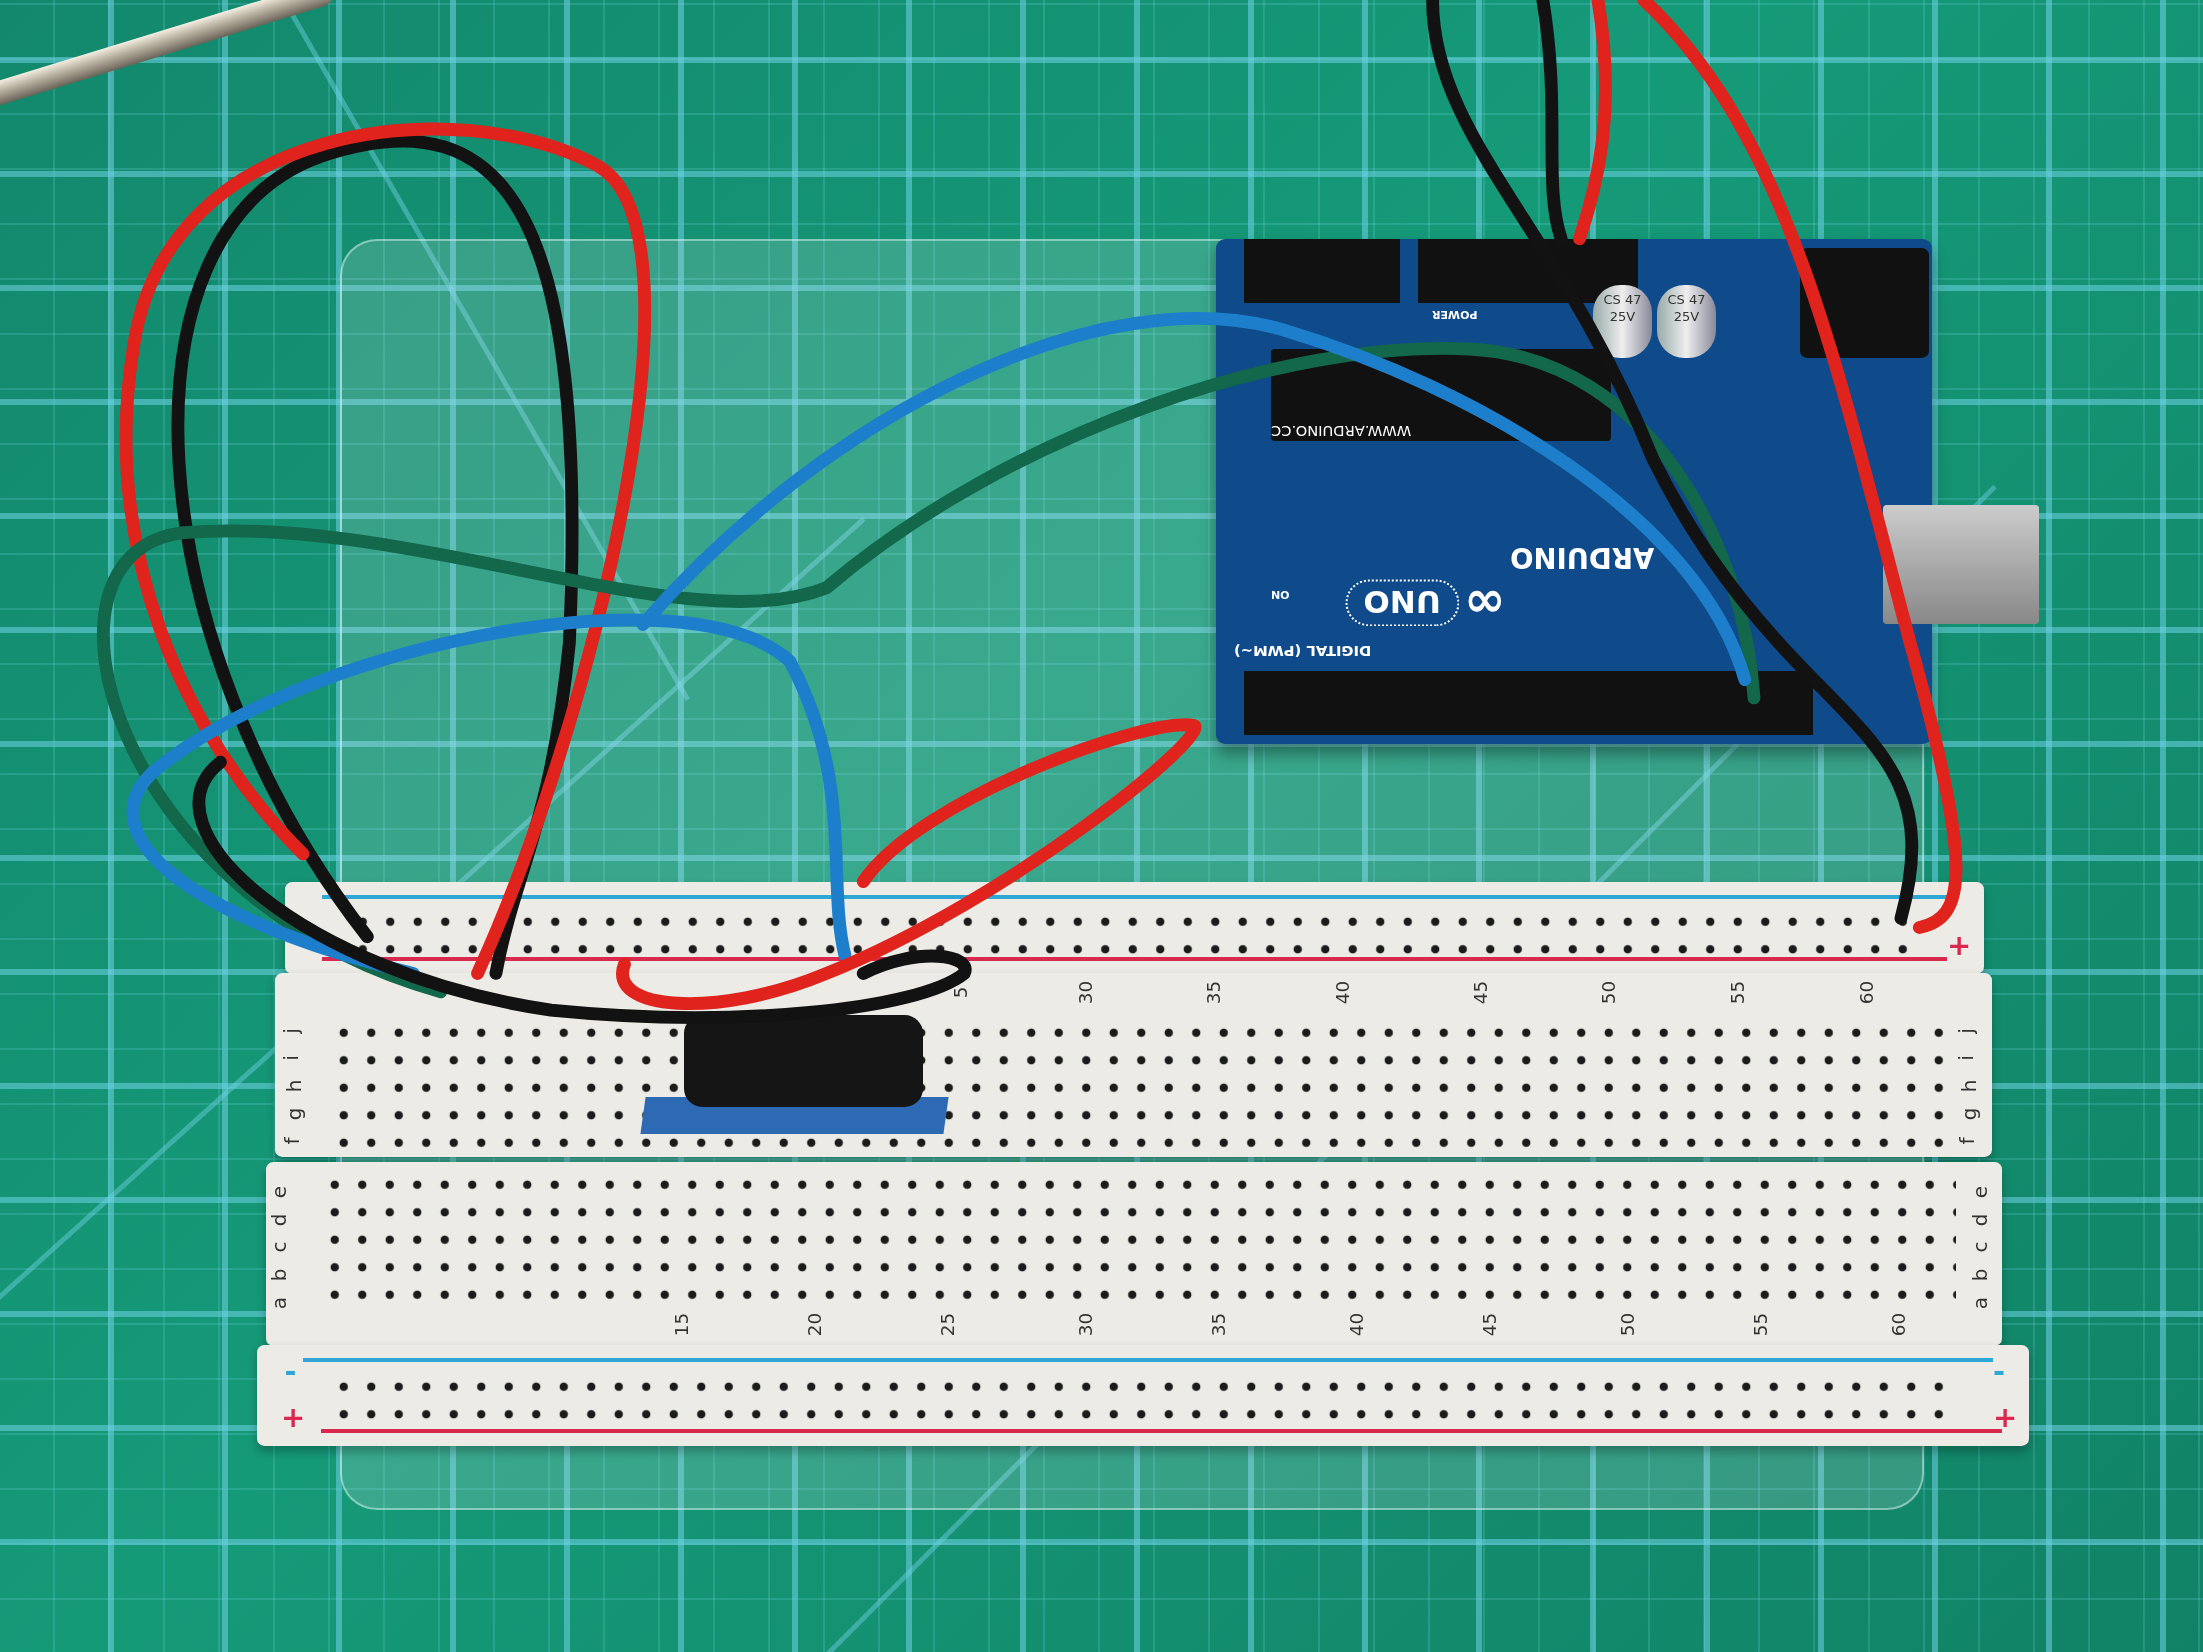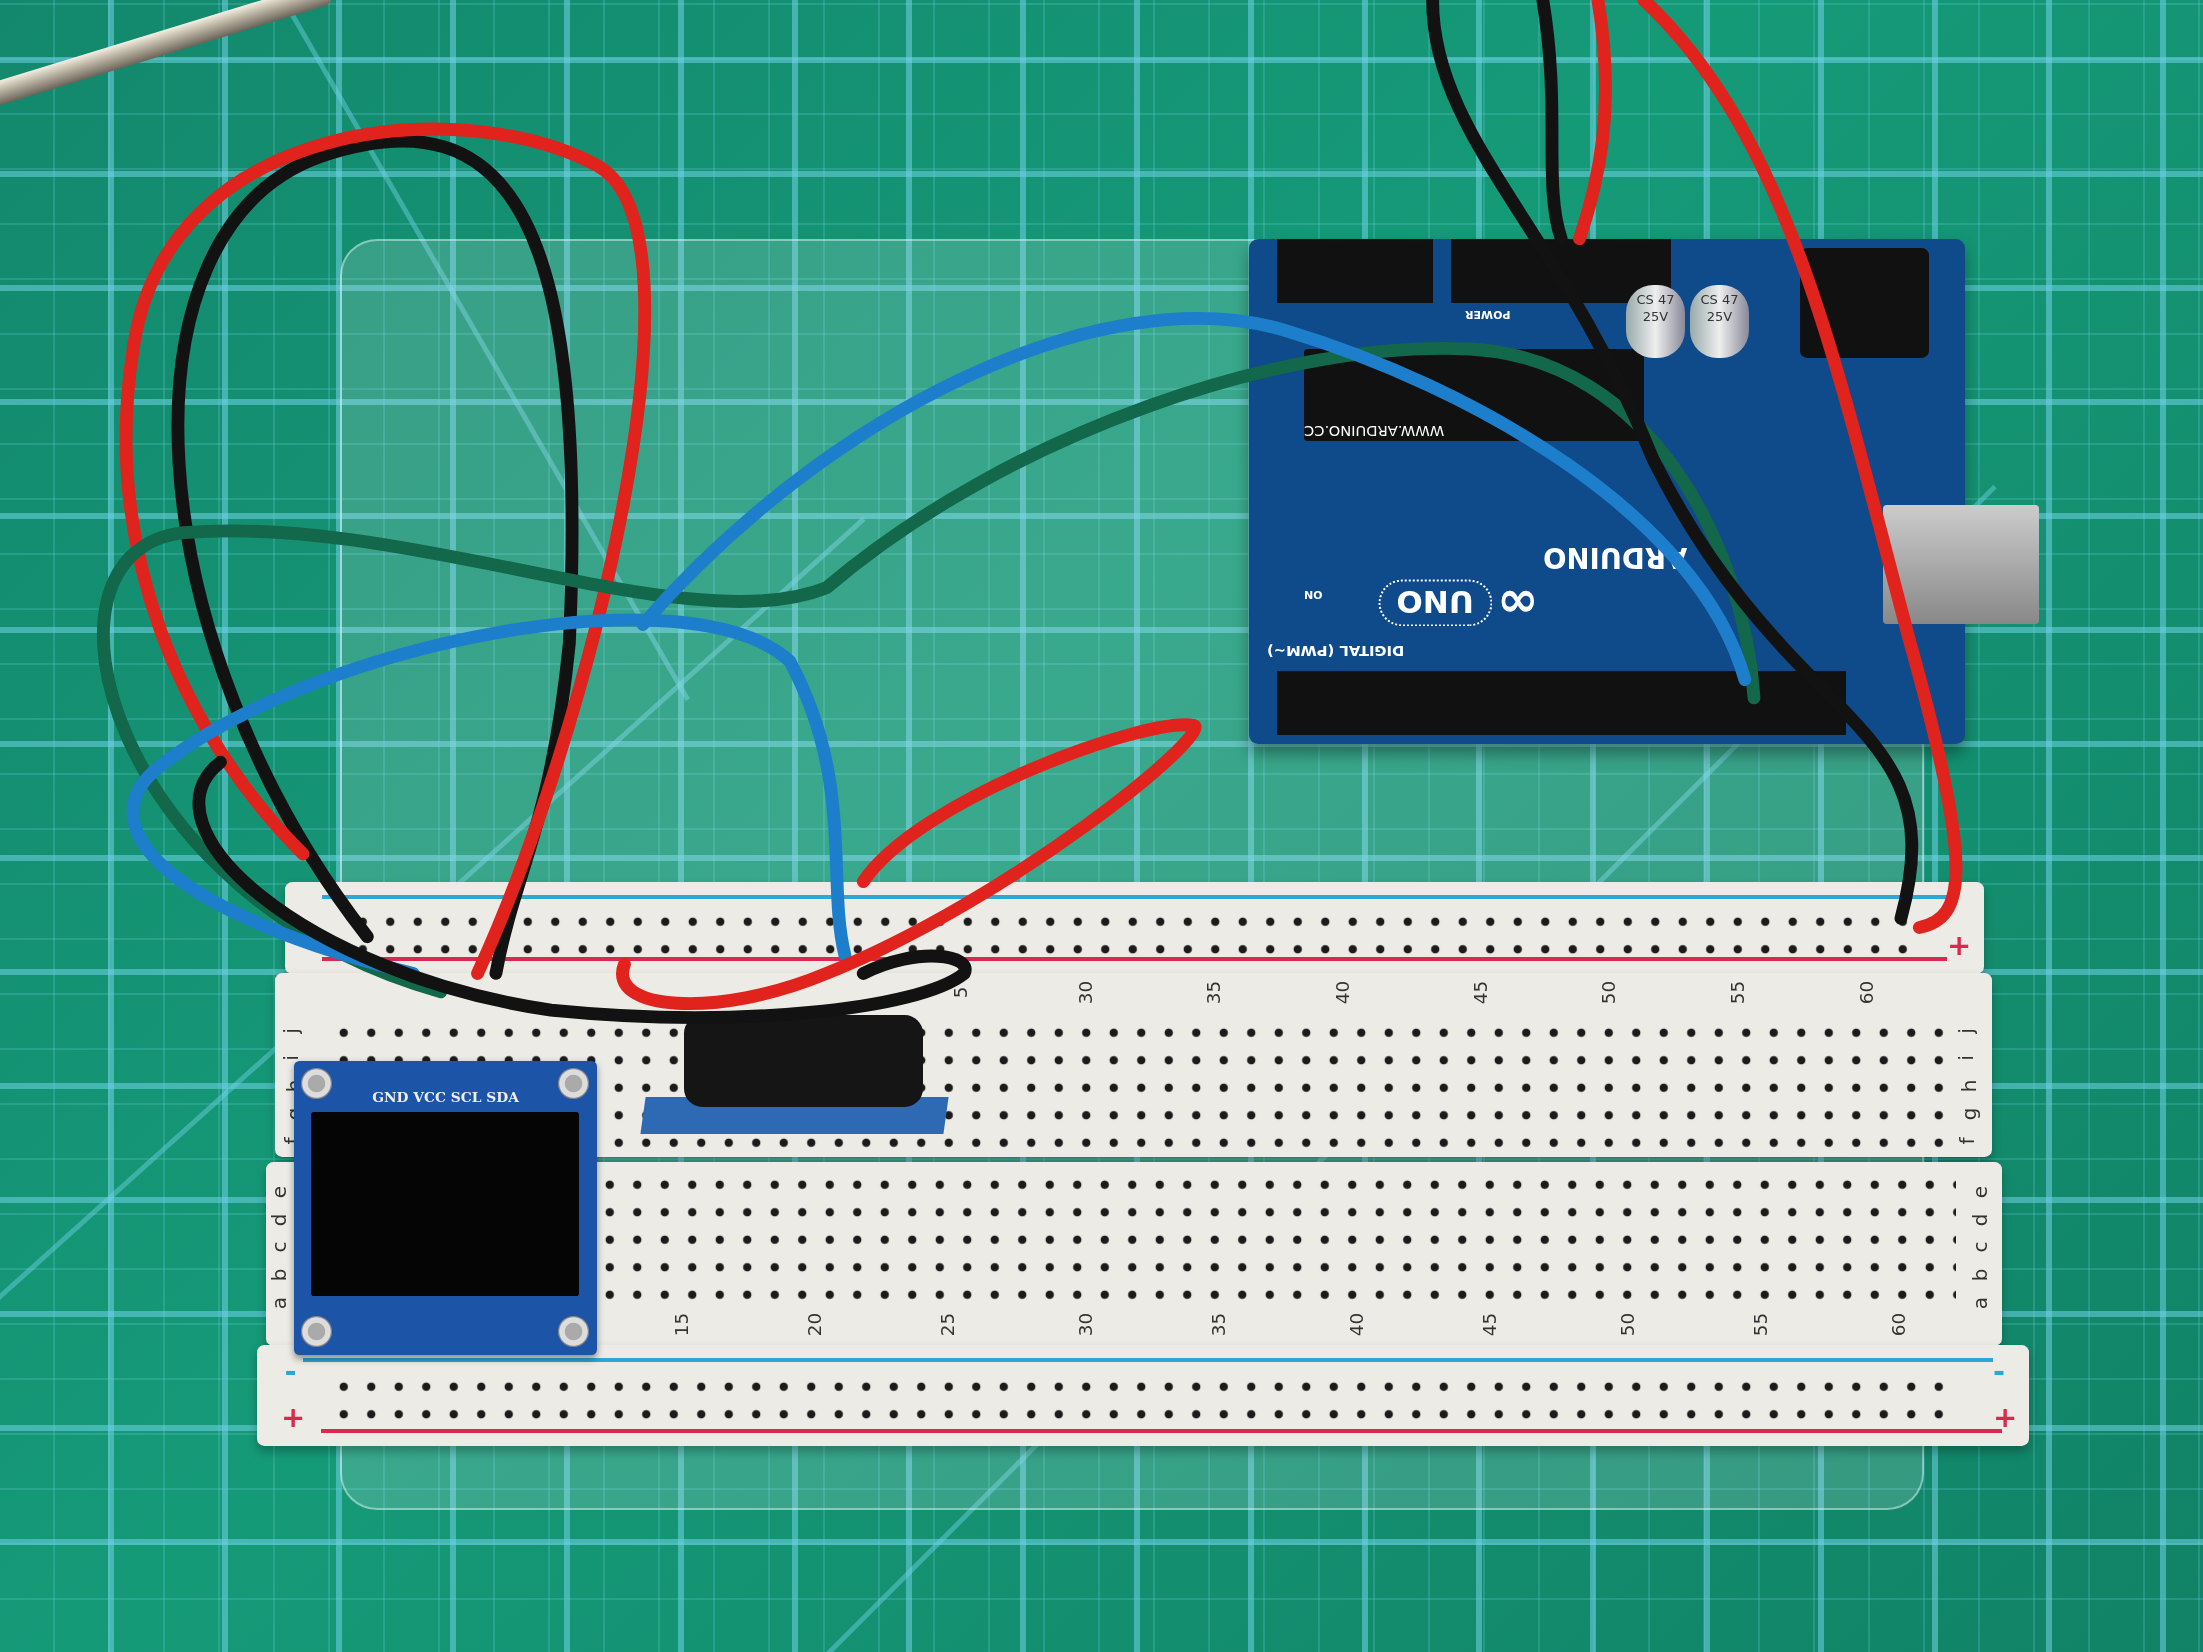--- a/index.html
+++ b/index.html
@@ -21,21 +21,21 @@
   .screwdriver { position: absolute; left: -37px; top: 92px; width: 386px; height: 24px; border-radius: 12px;
     background: linear-gradient(180deg, #f4efe3 0%, #bdb6a6 40%, #6a6358 100%); transform: rotate(-17deg); transform-origin: left center; }
   .breadboard { position: absolute; background: #ecebe6; border-radius: 7.3px; box-shadow: 0 5.5px 9.2px rgba(0,0,0,0.25); }
   .rail-line { position: absolute; height: 3.7px; }
   .holes { position: absolute;
     background-image: radial-gradient(circle, #1b1b1b 0 3.7px, transparent 4.6px);
     background-size: 27.5px 27.5px; }
   .num { position: absolute; font-size: 18.4px; color: #333; transform: rotate(-90deg); }
   .letter { position: absolute; font-size: 20px; color: #333; transform: rotate(-90deg); }
   .sign { position: absolute; font-size: 29px; font-weight: bold; }
-  .arduino { position: absolute; left: 1249px; top: 239px; width: 716px; height: 505px; background: #0f4a8a;
+  .arduino { position: absolute; left: 1216px; top: 239px; width: 716px; height: 505px; background: #0f4a8a;
     border-radius: 9.2px; box-shadow: 0 9.2px 14.7px rgba(0,0,0,0.35); }
   .header-strip { position: absolute; background: #111; }
   .chip { position: absolute; background: #111; border-radius: 3.7px; }
   .cap { position: absolute; width: 59px; height: 73px; border-radius: 27.5px; background: linear-gradient(90deg, #9aa 0%, #eee 50%, #889 100%); font-size: 13px; color: #333; text-align: center; line-height: 16.5px; padding-top: 7.3px; box-sizing: border-box; }
   .usb { position: absolute; left: 1883px; top: 505px; width: 156px; height: 119px; background: linear-gradient(180deg, #ccc, #888); border-radius: 3.7px; }
   .dcjack { position: absolute; left: 1800px; top: 248px; width: 129px; height: 110px; background: #111; border-radius: 7.3px; }
   .uno-logo { position: absolute; color: #fff; font-weight: bold; }
   .oled { position: absolute; left: 294px; top: 1061px; width: 303px; height: 294px; background: #1c55a8; border-radius: 5.5px; box-shadow: 0 3.7px 7.3px rgba(0,0,0,0.4); }
   .oled-screen { position: absolute; left: 16.5px; top: 51px; width: 268px; height: 184px; background: #050505; border-radius: 2.8px; }
   .oled-label { position: absolute; left: 0; width: 100%; top: 27.5px; text-align: center; font-size: 13.8px; color: #eee; font-family: "DejaVu Serif", serif; font-weight: bold; }
@@ -130,28 +130,20 @@
   <div class="breadboard" style="left:257px;top:1345px;width:1772px;height:101px;">
     <div class="rail-line" style="left:46px;top:13px;width:1690px;background:#2fa7d4;"></div>
     <div class="rail-line" style="left:64px;top:84px;width:1681px;background:#d9294f;"></div>
     <div class="holes" style="left:73px;top:27.5px;width:1616px;height:51px;"></div>
     <div class="sign" style="left:27.5px;top:9.2px;color:#2fa7d4;">-</div>
     <div class="sign" style="left:24px;top:55px;color:#d9294f;">+</div>
     <div class="sign" style="left:1736px;top:9.2px;color:#2fa7d4;">-</div>
     <div class="sign" style="left:1736px;top:55px;color:#d9294f;">+</div>
   </div>
 
-  <div class="oled">
-    <div class="mount-hole" style="left:7.3px;top:7.3px;"></div>
-    <div class="mount-hole" style="left:264px;top:7.3px;"></div>
-    <div class="mount-hole" style="left:7.3px;top:255px;"></div>
-    <div class="mount-hole" style="left:264px;top:255px;"></div>
-    <div class="oled-label">GND VCC SCL SDA</div>
-    <div class="oled-screen"></div>
-  </div>
 
   <div class="sensor">
     <div class="sensor-board"></div>
     <div class="sensor-body"></div>
   </div>
 
   <svg class="wires" width="2204" height="1653" viewBox="0 0 2400 1800">
     <g fill="none" stroke-linecap="round" stroke-width="14">
 
       <path d="M400 1020 C 150 700, 120 250, 350 170 C 560 100, 640 250, 620 700 C 600 900, 560 950, 540 1060" stroke="#121212"></path>

